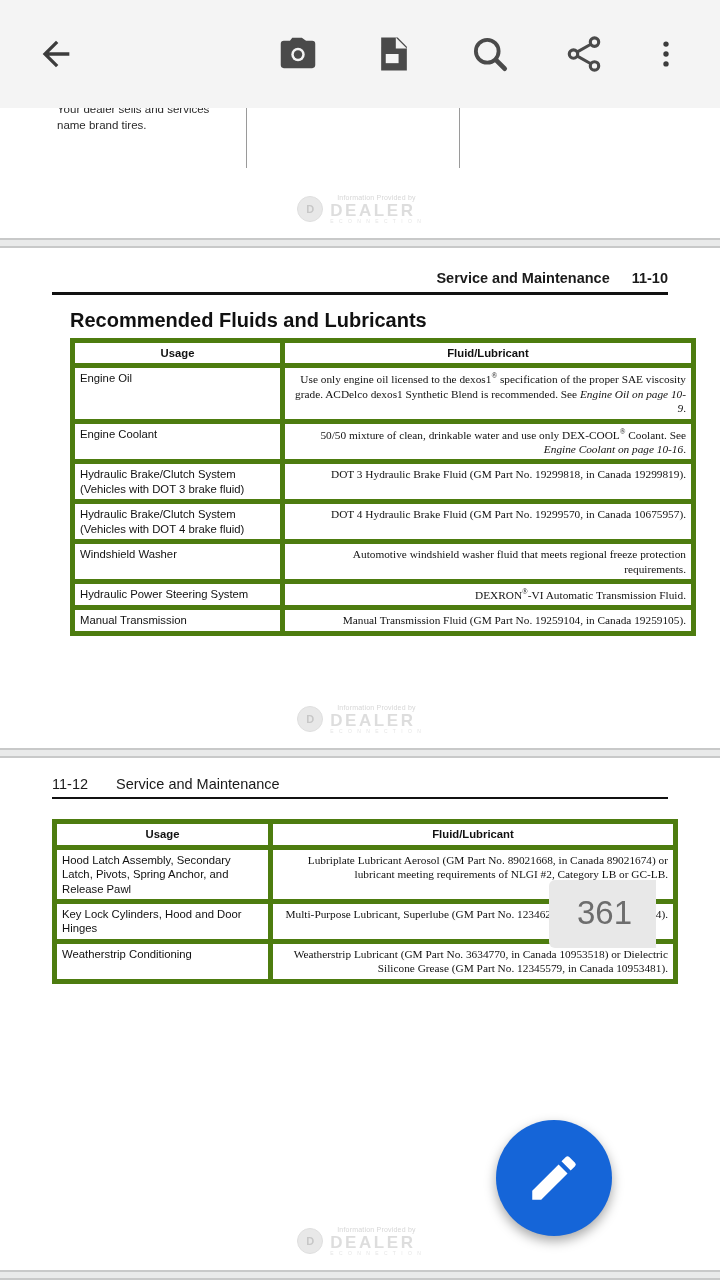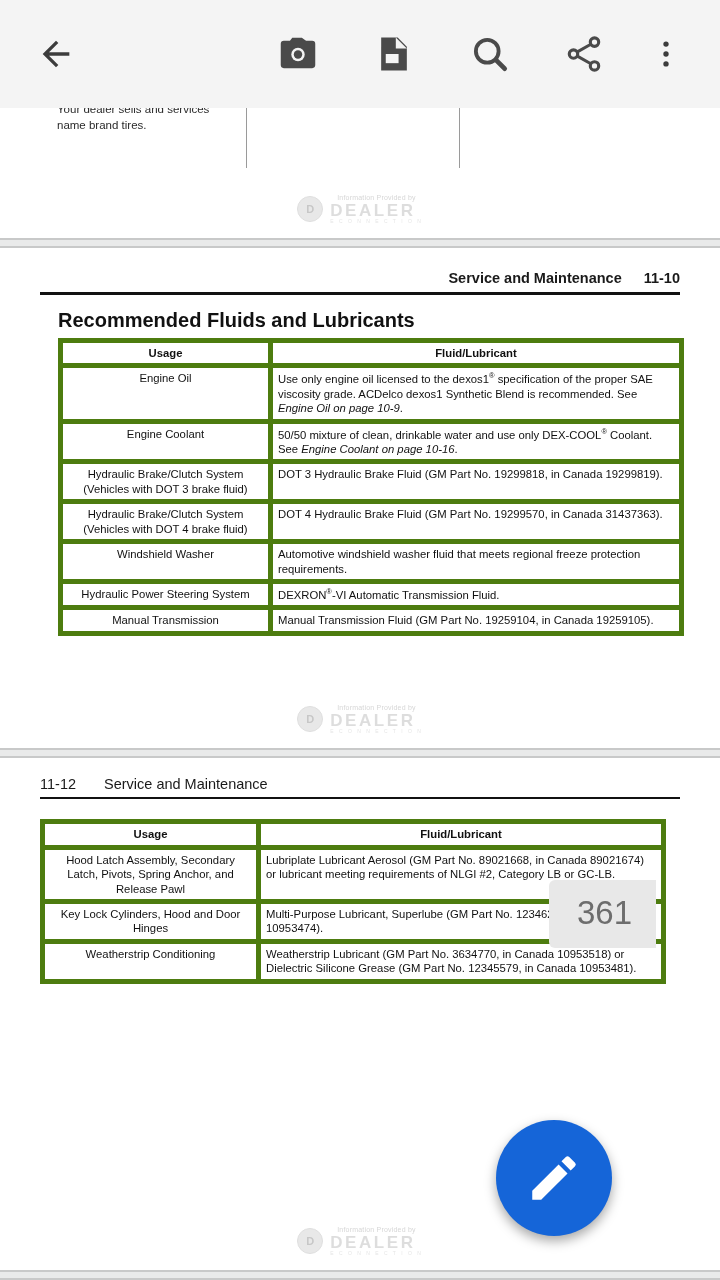--- a/index.html
+++ b/index.html
@@ -34,21 +34,21 @@
   }
   .page {
     background: #ffffff;
     width: 720px;
     position: relative;
     border-top: 2px solid #c8c9c9;
     border-bottom: 2px solid #c8c9c9;
   }
   .page + .page { margin-top: 6px; }
 
-  .page-inner { padding: 0 40px; }
+  .page-inner { padding: 0 52px; }
 
   
   .watermark {
     display: flex; align-items: center; justify-content: center;
     gap: 7px; padding: 10px 0 14px 0;
     opacity: 0.55;
   }
   .wm-circle {
     width: 26px; height: 26px; border-radius: 50%;
     background: #d7d7d7; border: 1px solid #c4c4c4;
@@ -107,22 +107,22 @@
     font-size: 11.3px; color: #111;
     table-layout: fixed;
   }
   table.fluid th, table.fluid td {
     border: 5px solid #4d7c0f;
     padding: 3px 5px;
     vertical-align: top;
     line-height: 1.28;
   }
   table.fluid th { text-align: center; font-weight: bold; font-size: 11.3px; padding: 3px 5px; }
-  td.usage { text-align: center; }
-  td.val { text-align: left; }
+  td.usage { text-align: left; }
+  td.val { text-align: right; font-family: Liberation Serif, serif; }
   .t1 { margin: 0 0 0 18px; width: 626px; }
   .t1 col.c1 { width: 210px; }
   .t2 { margin: 20px 0 0 0; width: 626px; }
   .t2 col.c1 { width: 216px; }
   em.it { font-style: italic; }
   sup { font-size: 7.5px; vertical-align: super; }
 
   
   .page-badge {
     position: absolute; right: 0; top: 880px;
@@ -247,21 +247,21 @@
             <tr>
               <td class="usage">Engine Coolant</td>
               <td class="val">50/50 mixture of clean, drinkable water and use only DEX-COOL<sup>®</sup> Coolant. See <em class="it">Engine Coolant on page 10-16</em>.</td>
             </tr>
             <tr>
               <td class="usage">Hydraulic Brake/Clutch System (Vehicles with DOT 3 brake fluid)</td>
               <td class="val">DOT 3 Hydraulic Brake Fluid (GM Part No. 19299818, in Canada 19299819).</td>
             </tr>
             <tr>
               <td class="usage">Hydraulic Brake/Clutch System (Vehicles with DOT 4 brake fluid)</td>
-              <td class="val">DOT 4 Hydraulic Brake Fluid (GM Part No. 19299570, in Canada 31437363).</td>
+              <td class="val">DOT 4 Hydraulic Brake Fluid (GM Part No. 19299570, in Canada 10675957).</td>
             </tr>
             <tr>
               <td class="usage">Windshield Washer</td>
               <td class="val">Automotive windshield washer fluid that meets regional freeze protection requirements.</td>
             </tr>
             <tr>
               <td class="usage">Hydraulic Power Steering System</td>
               <td class="val">DEXRON<sup>®</sup>-VI Automatic Transmission Fluid.</td>
             </tr>
             <tr>

